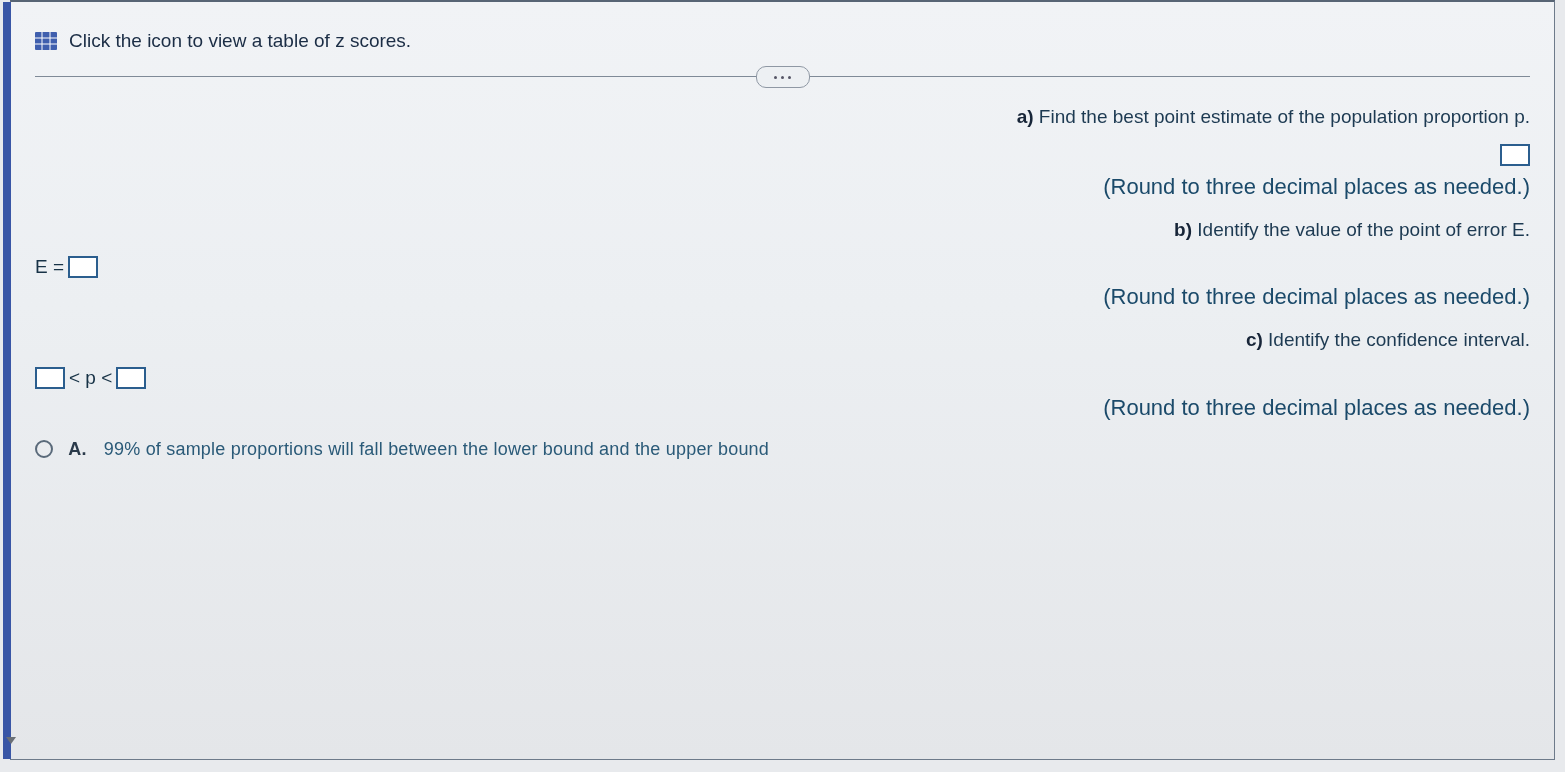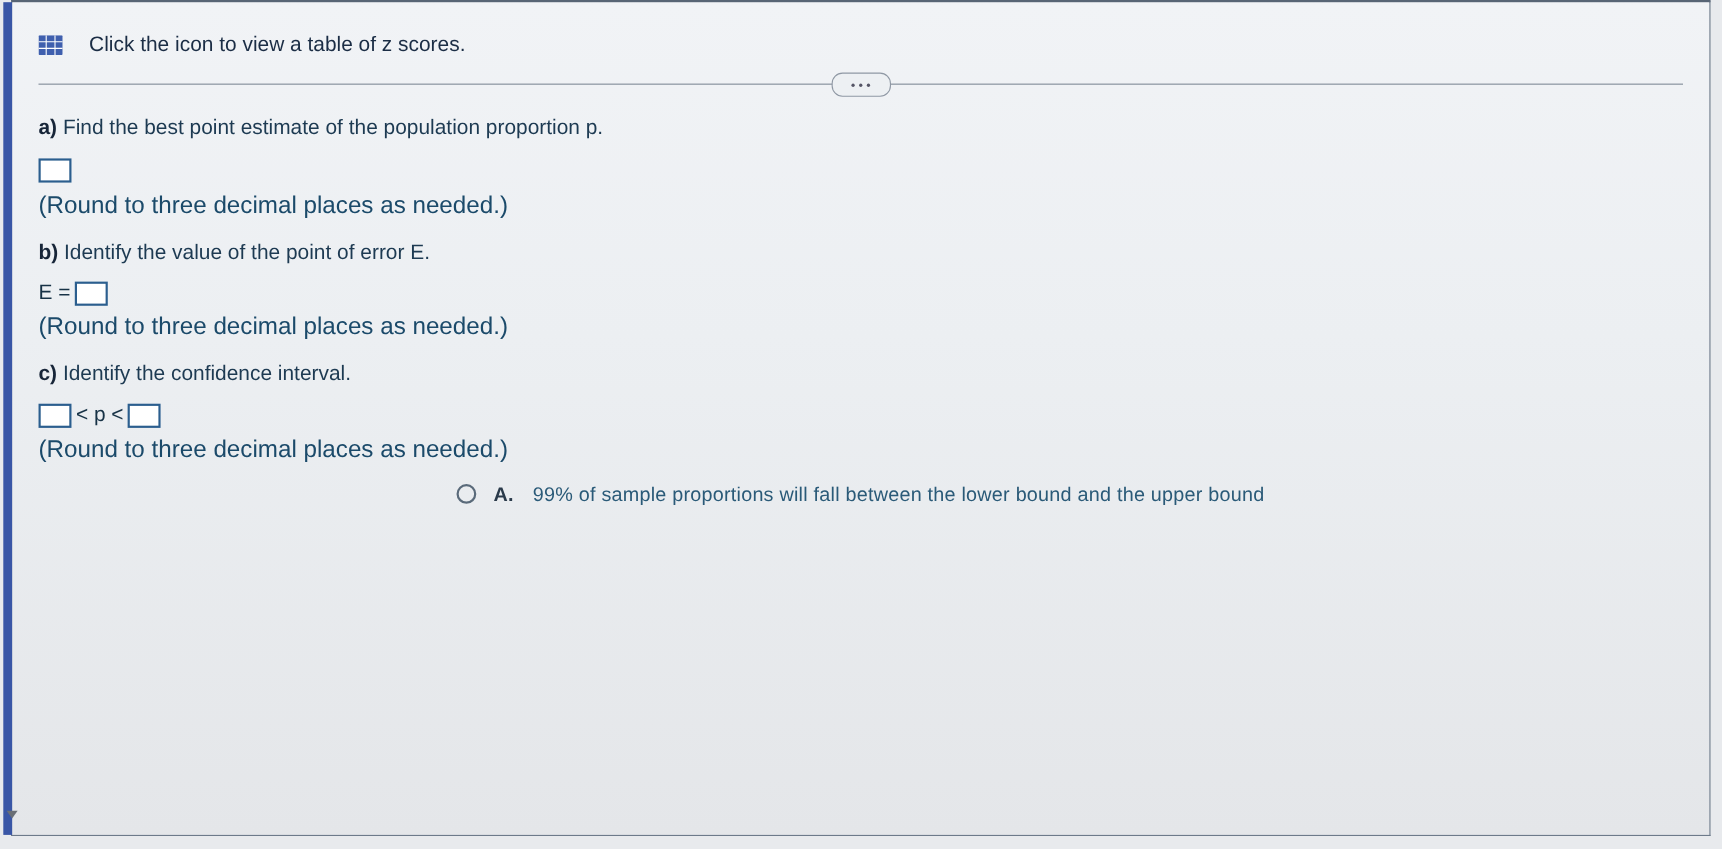--- a/index.html
+++ b/index.html
@@ -46,21 +46,21 @@
   .line {
     font-size: 19px;
     line-height: 1.3;
     margin-bottom: 22px;
     color: #1b2d45;
   }
   .tight { margin-bottom: 14px; }
   .z-link {
     display: flex;
     align-items: center;
-    gap: 24px;
+    gap: 12px;
     margin-top: 8px;
     margin-bottom: 24px;
   }
   .z-icon {
     width: 22px;
     height: 18px;
     display: inline-block;
   }
   .z-icon svg { display:block; }
   .z-text {
@@ -118,29 +118,29 @@
   .eq-row {
     font-size: 19px;
     color: #173246;
     margin-bottom: 6px;
     display:flex;
     align-items:center;
     gap:4px;
   }
   .block {
     margin-bottom: 18px;
+    text-align: right;
   }
   .cutoff {
     color: #2a5a78;
     font-size: 18px;
     letter-spacing: 0.2px;
     margin-top: 12px;
     white-space: nowrap;
     overflow: hidden;
-    text-align: center;
   }
   .radio-shell {
     display:inline-block;
     width:14px;height:14px;border:2px solid #5a6a7a;border-radius:50%;
     vertical-align:middle;margin-right:10px;position:relative;top:-1px;
   }
   .opt-label {
     display:inline-block;font-weight:bold;color:#2a3a4a;margin-right:12px;
   }
   .ab-small { font-size:18px; }

